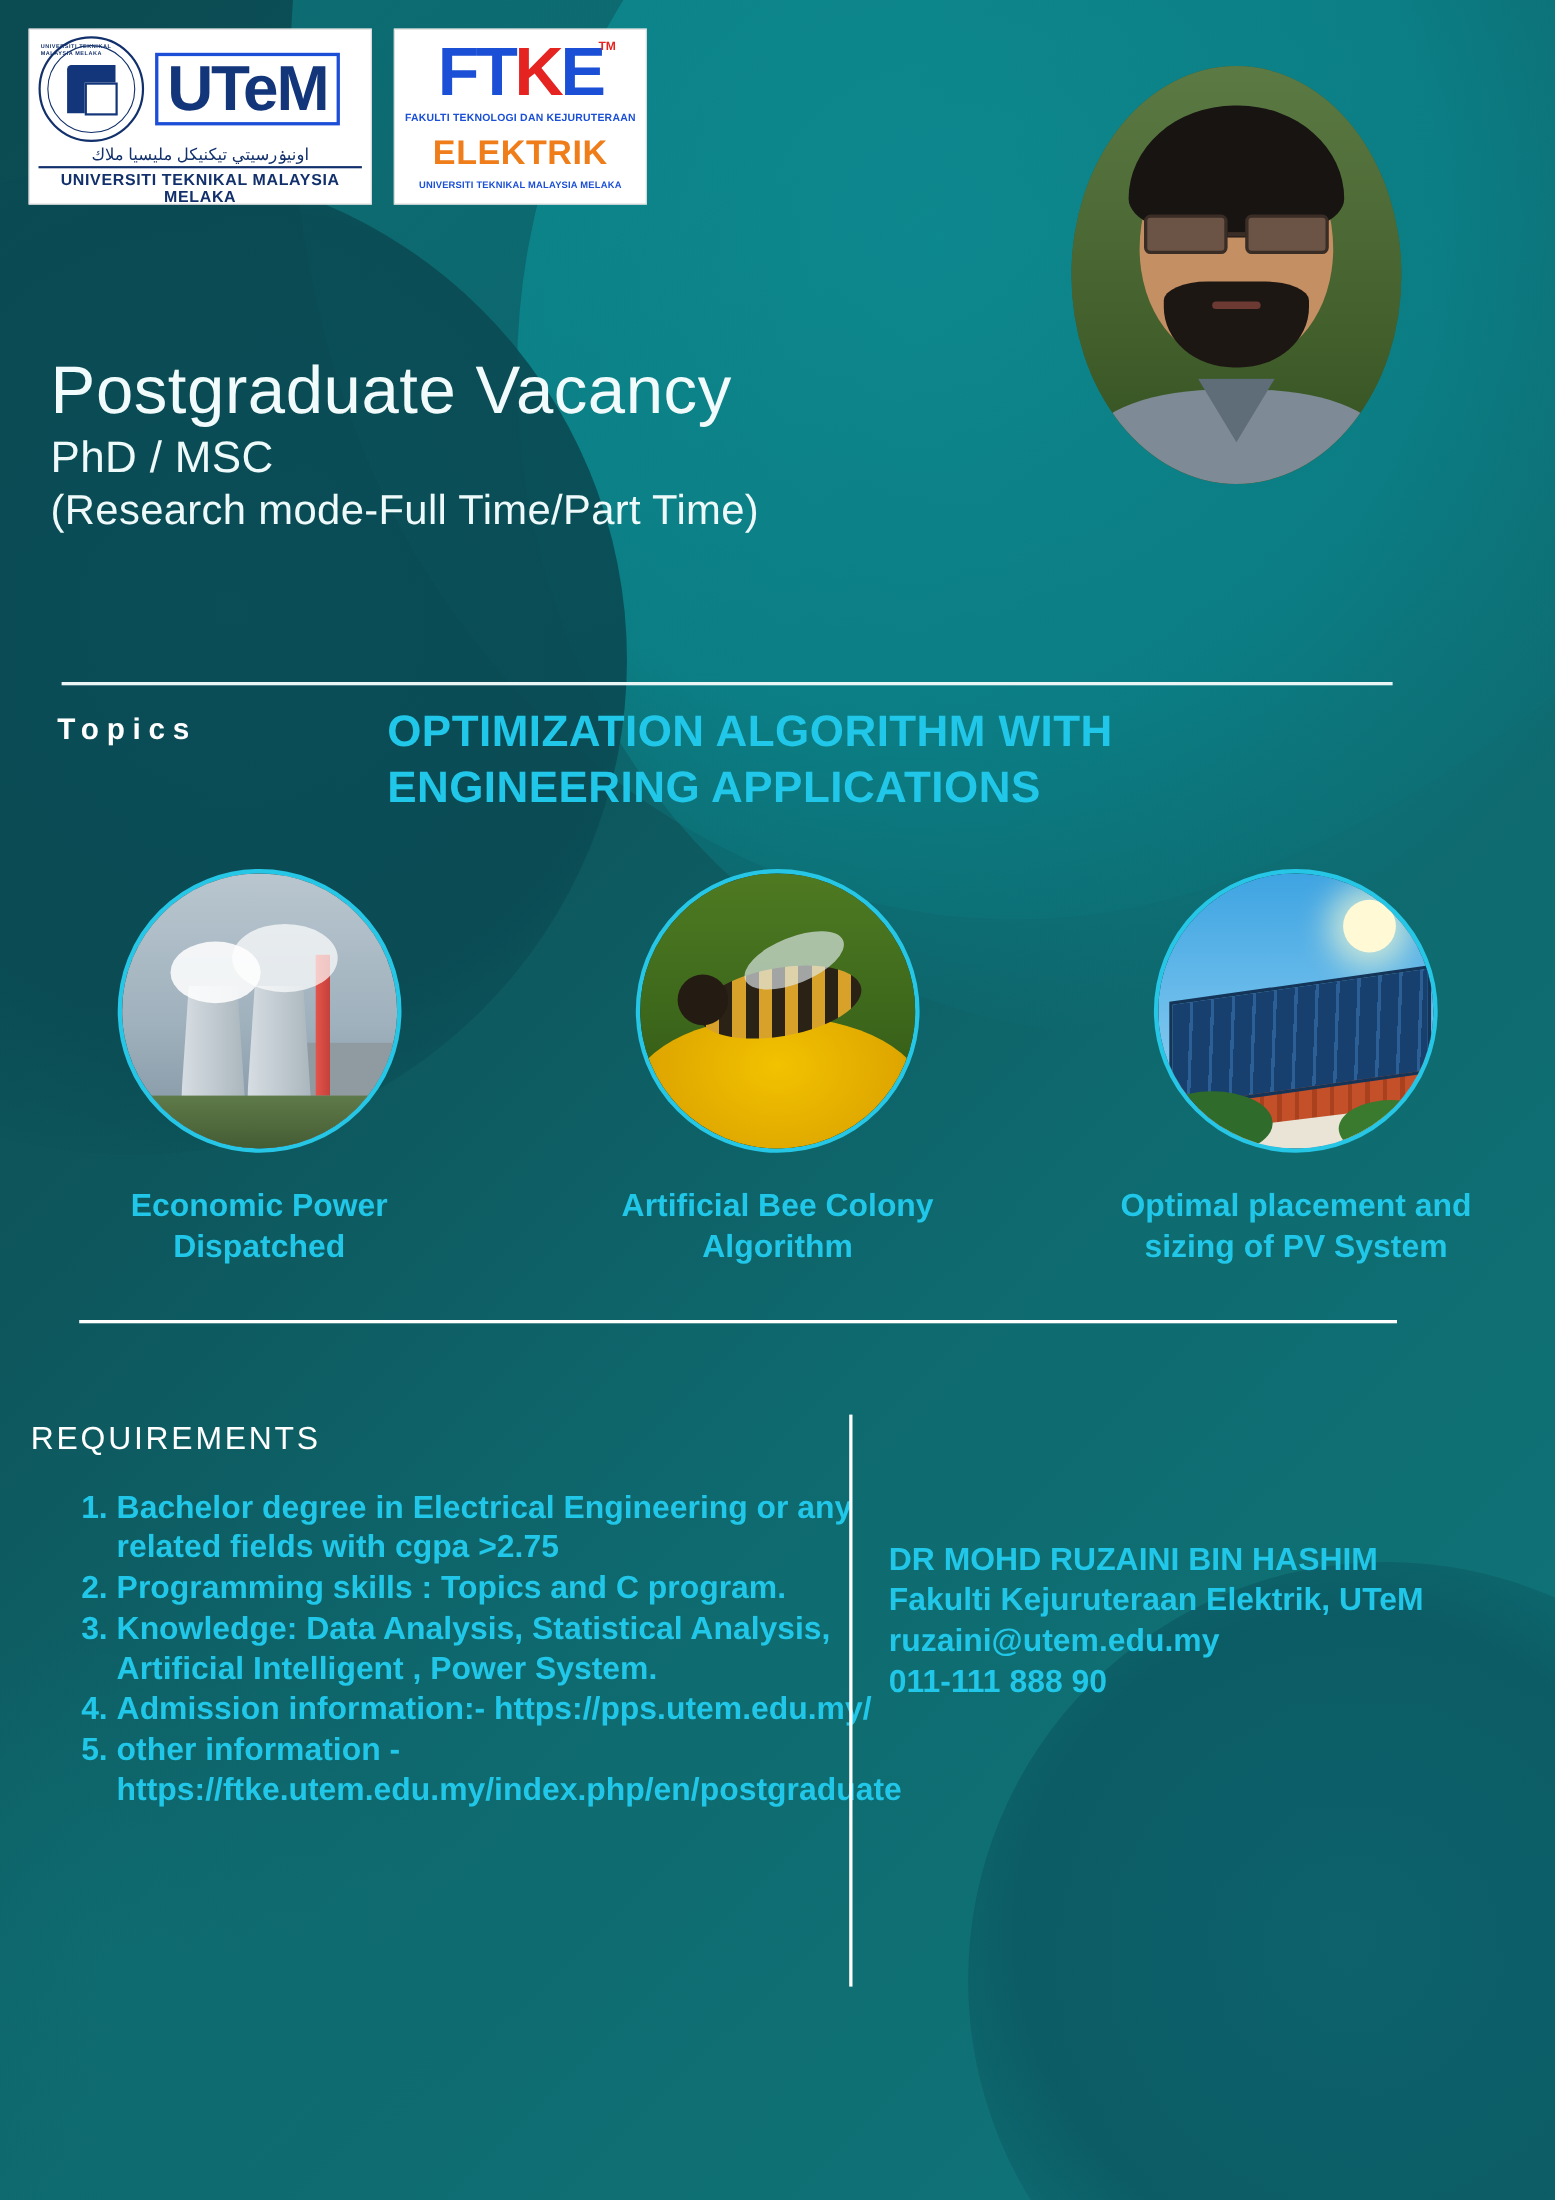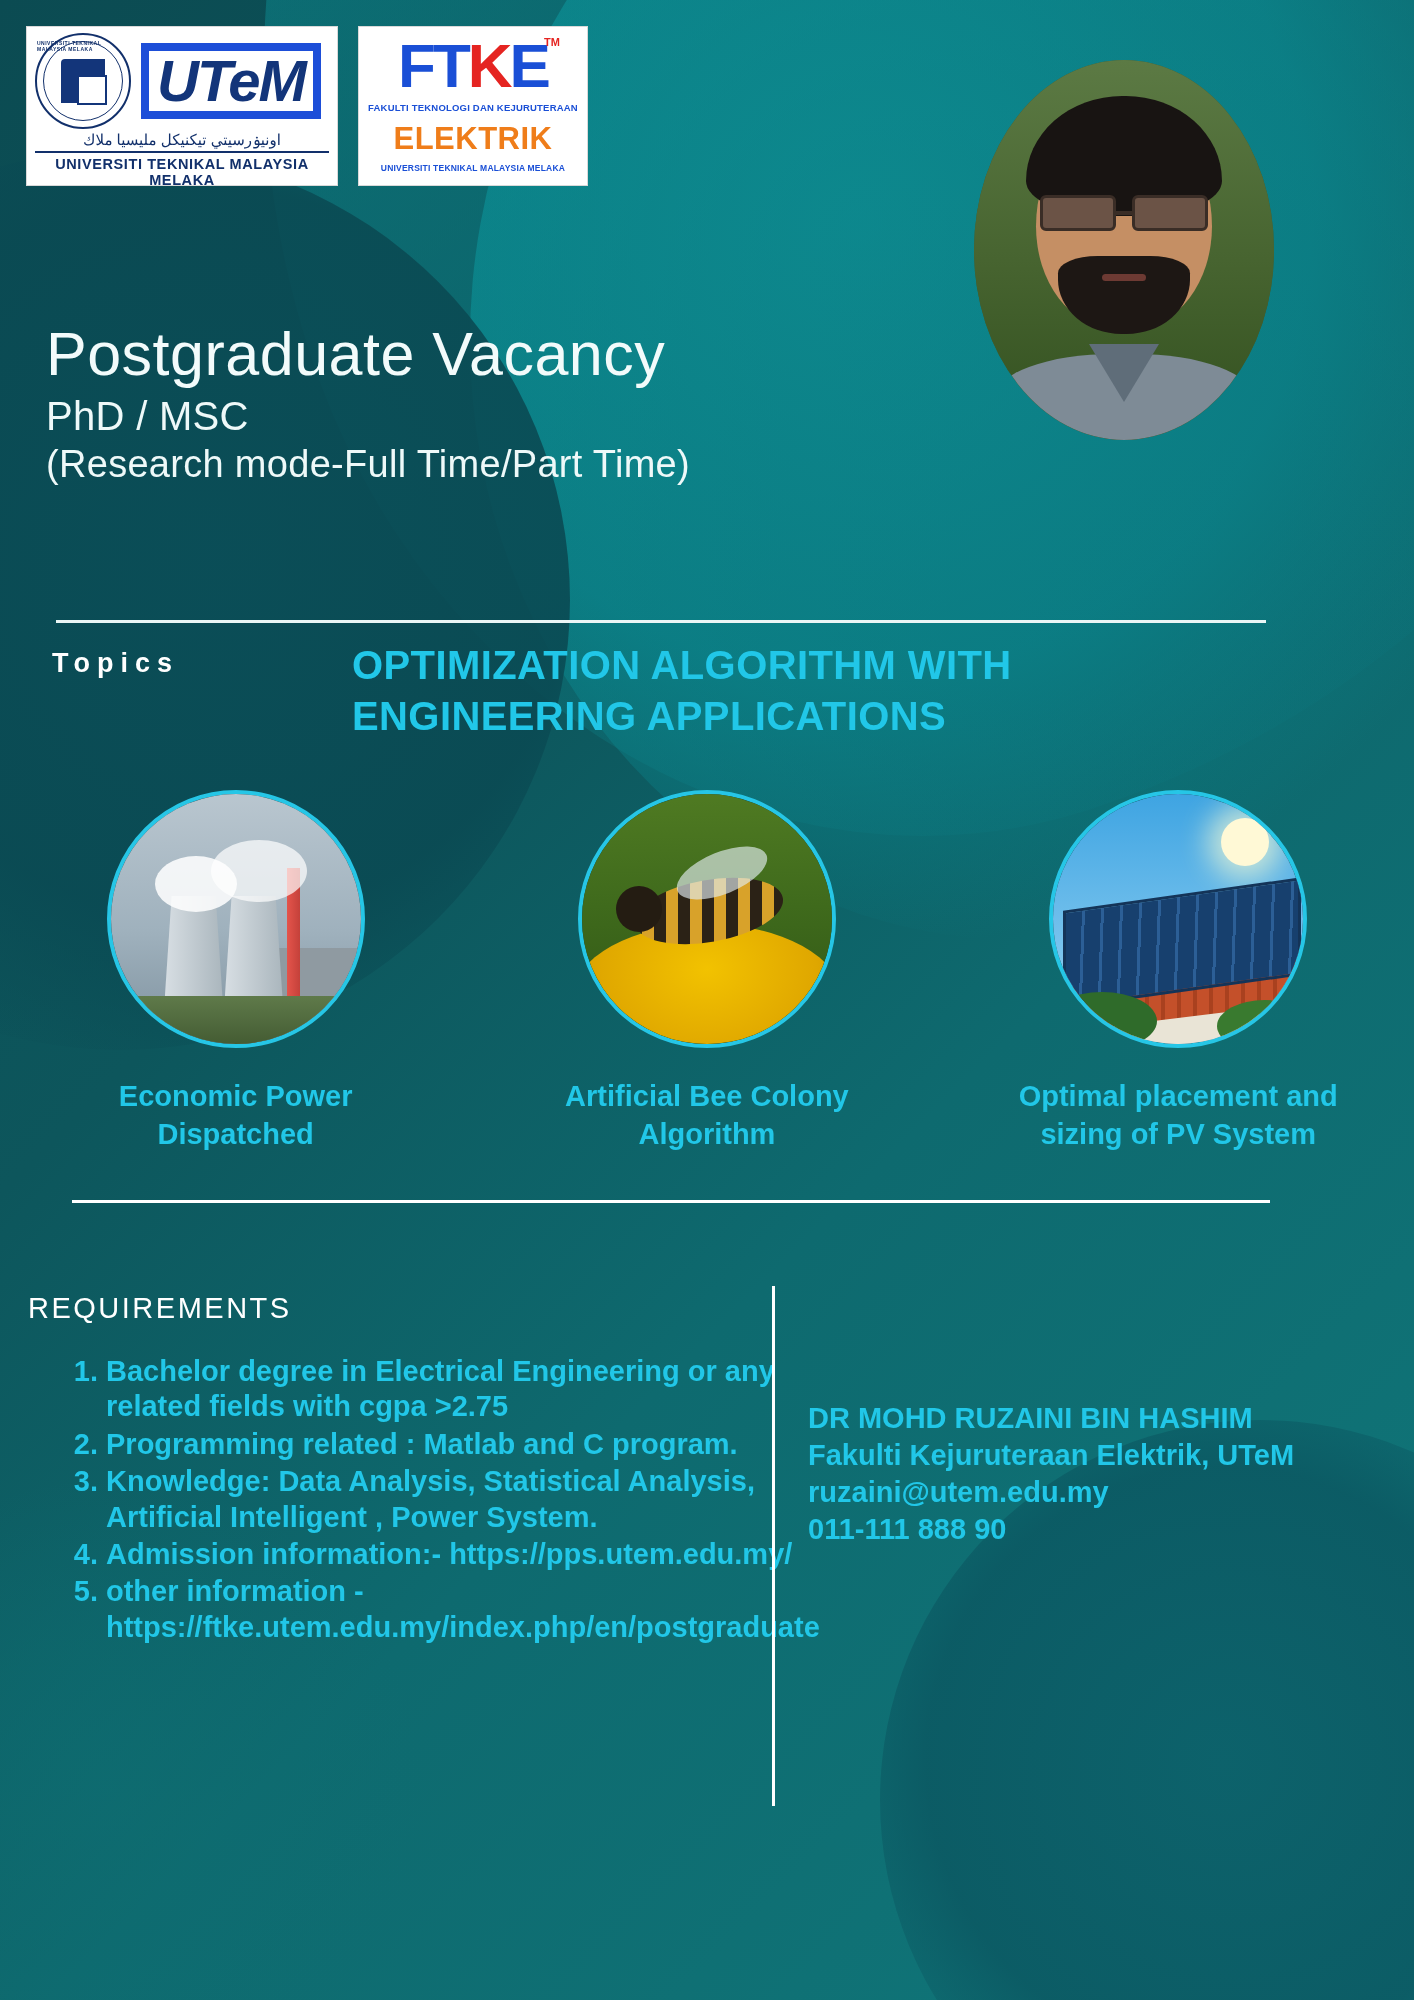--- a/index.html
+++ b/index.html
@@ -122,24 +122,23 @@
     letter-spacing: .5px;
     top: 5px;
     font-weight: bold;
   }
   .utem-word {
     font-family: "Liberation Sans", sans-serif;
     font-weight: bold;
     font-size: 58px;
     color: #13357a;
     letter-spacing: -2px;
-    border: 8px solid #1d4ed8;
+    border: 3px solid #1d4ed8;
     padding: 0 8px;
     line-height: 1.05;
-    font-style: italic;
   }
   .utem-jawi {
     text-align: center;
     font-size: 15px;
     color: #12306b;
     letter-spacing: 1px;
     margin-top: 2px;
   }
   .utem-name {
     text-align: center;
@@ -572,21 +571,21 @@
   </div>
 
   <div class="rule-mid"></div>
 
   <div class="req-title">REQUIREMENTS</div>
   <ol class="req-list">
     <li>
         <span>Bachelor degree in Electrical Engineering or any related fields with cgpa &gt;2.75</span>
       </li>
     <li>
-        <span>Programming related : Matlab and C program.</span>
+        <span>Programming skills : Topics and C program.</span>
       </li>
     <li>
         <span>Knowledge: Data Analysis, Statistical Analysis, Artificial Intelligent , Power System.</span>
       </li>
     <li>
         <span>Admission information:- https://pps.utem.edu.my/</span>
       </li>
     <li>
         <span>other information - https://ftke.utem.edu.my/index.php/en/postgraduate</span>
       </li>

